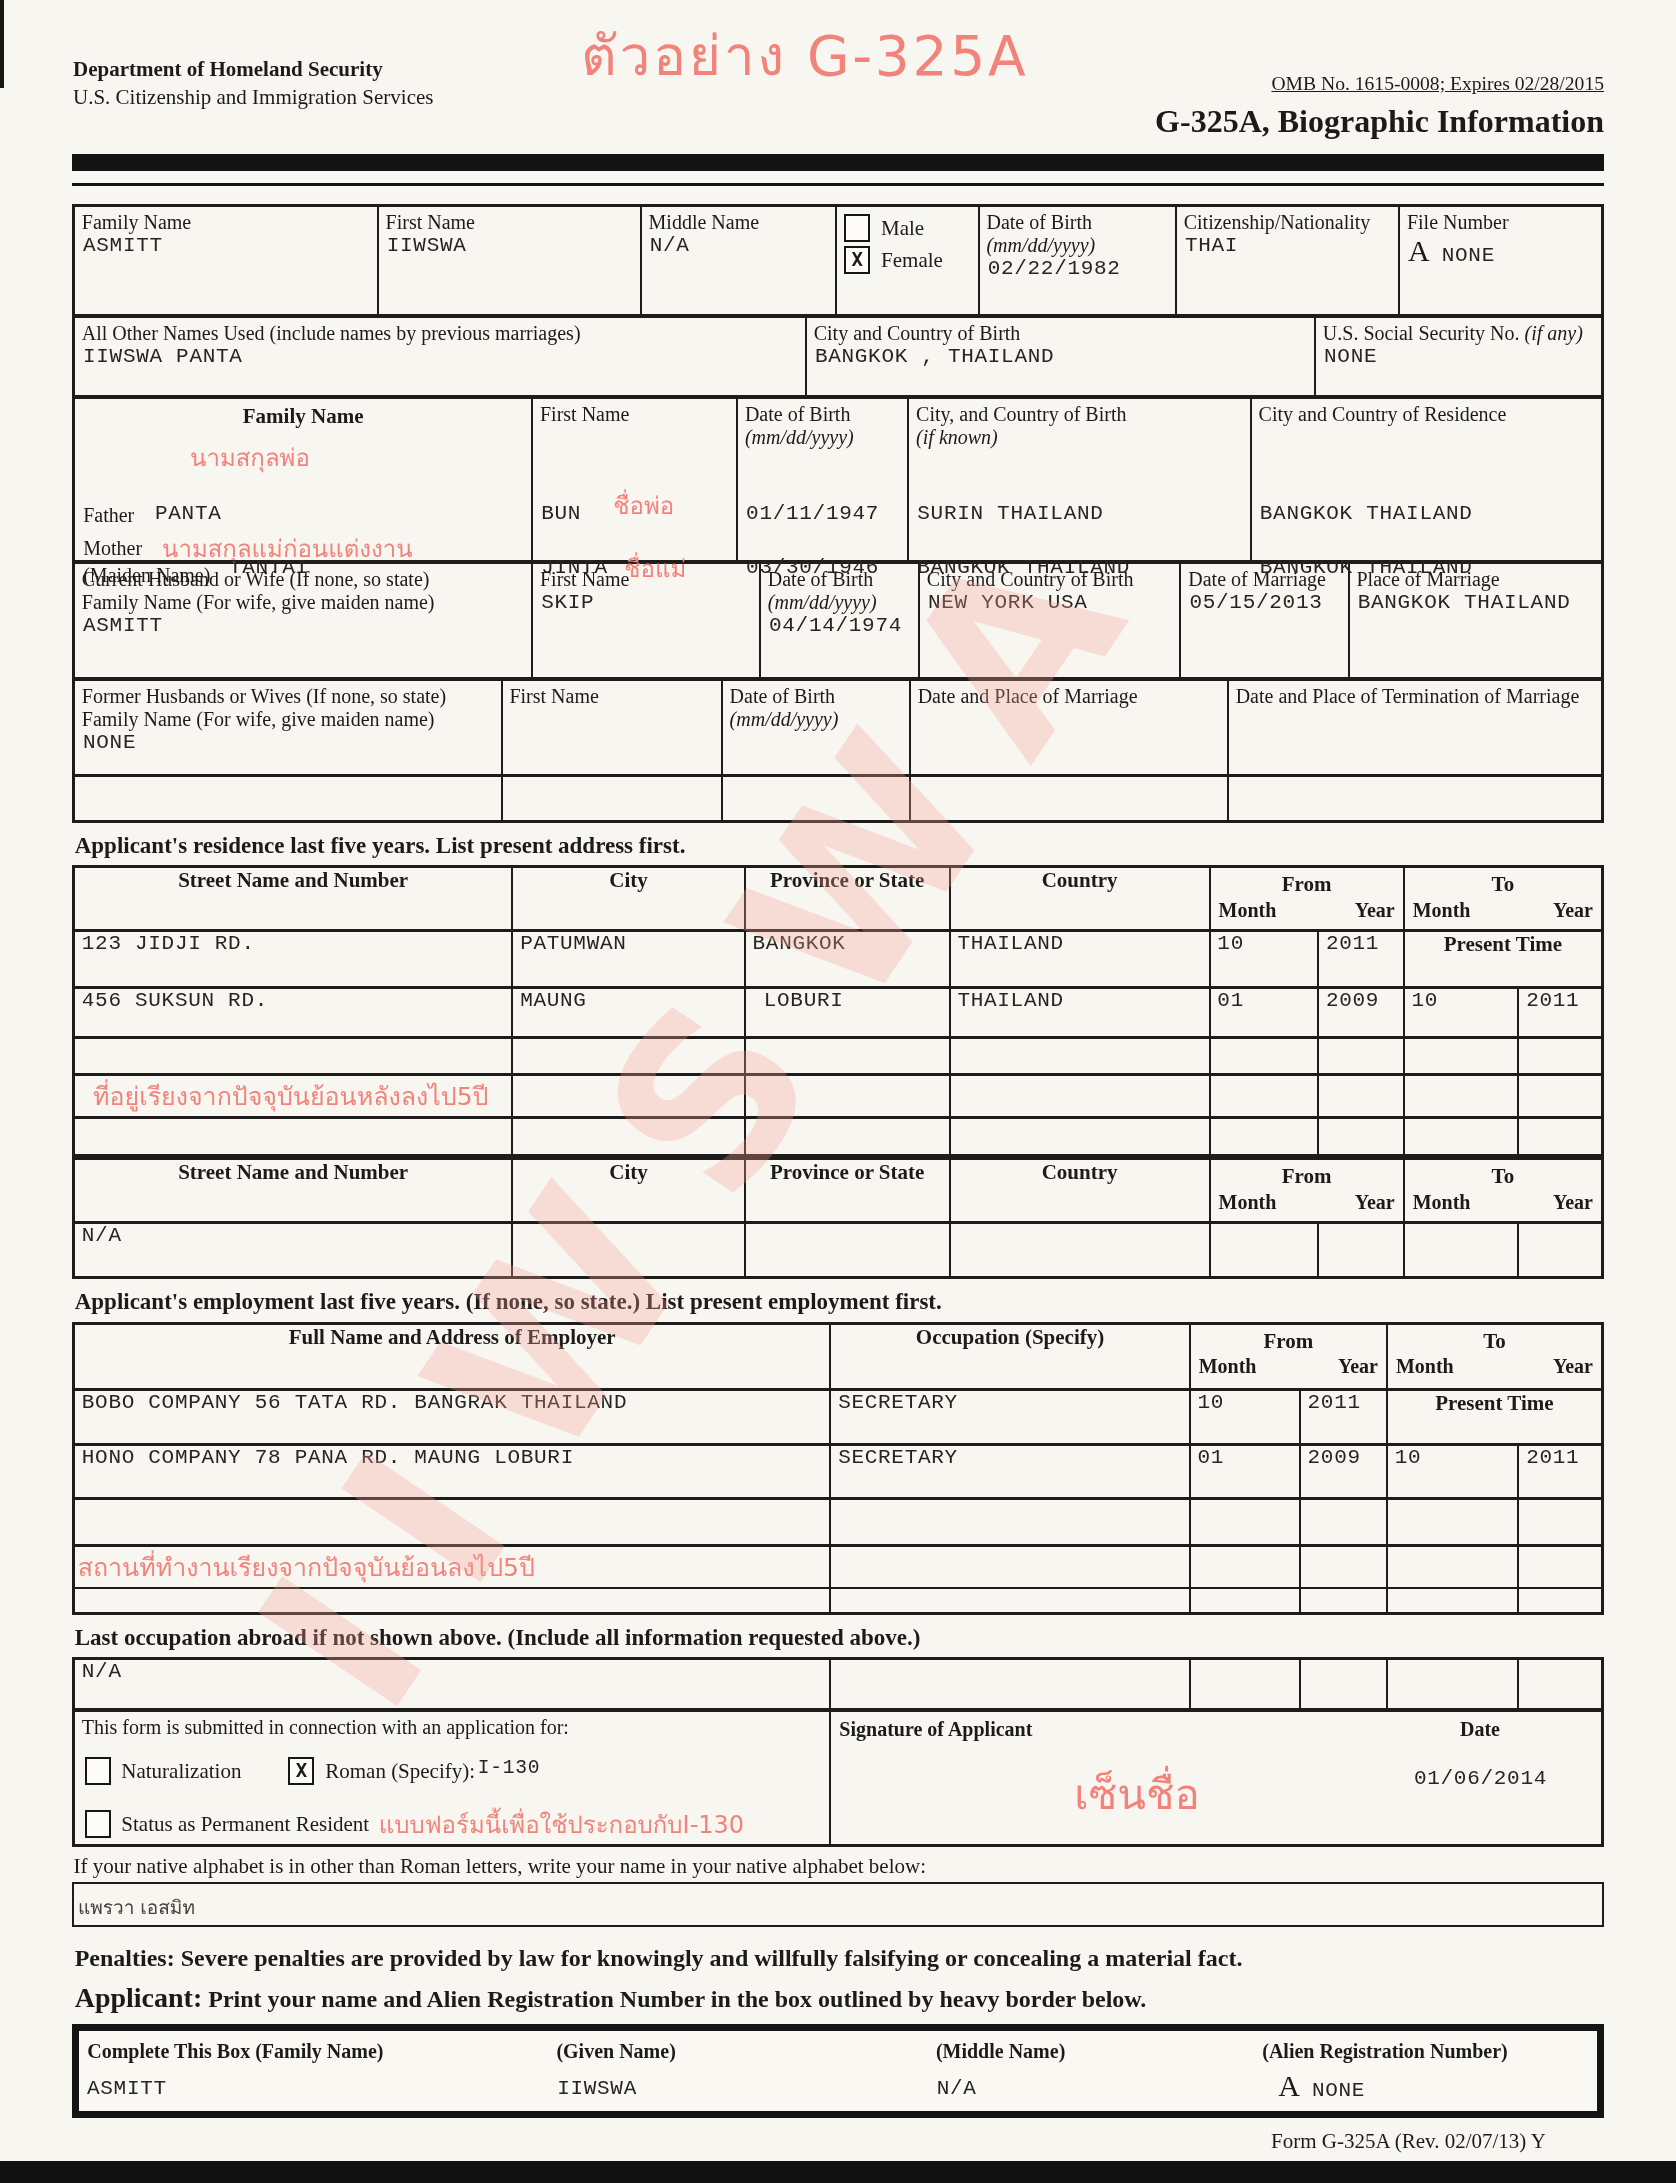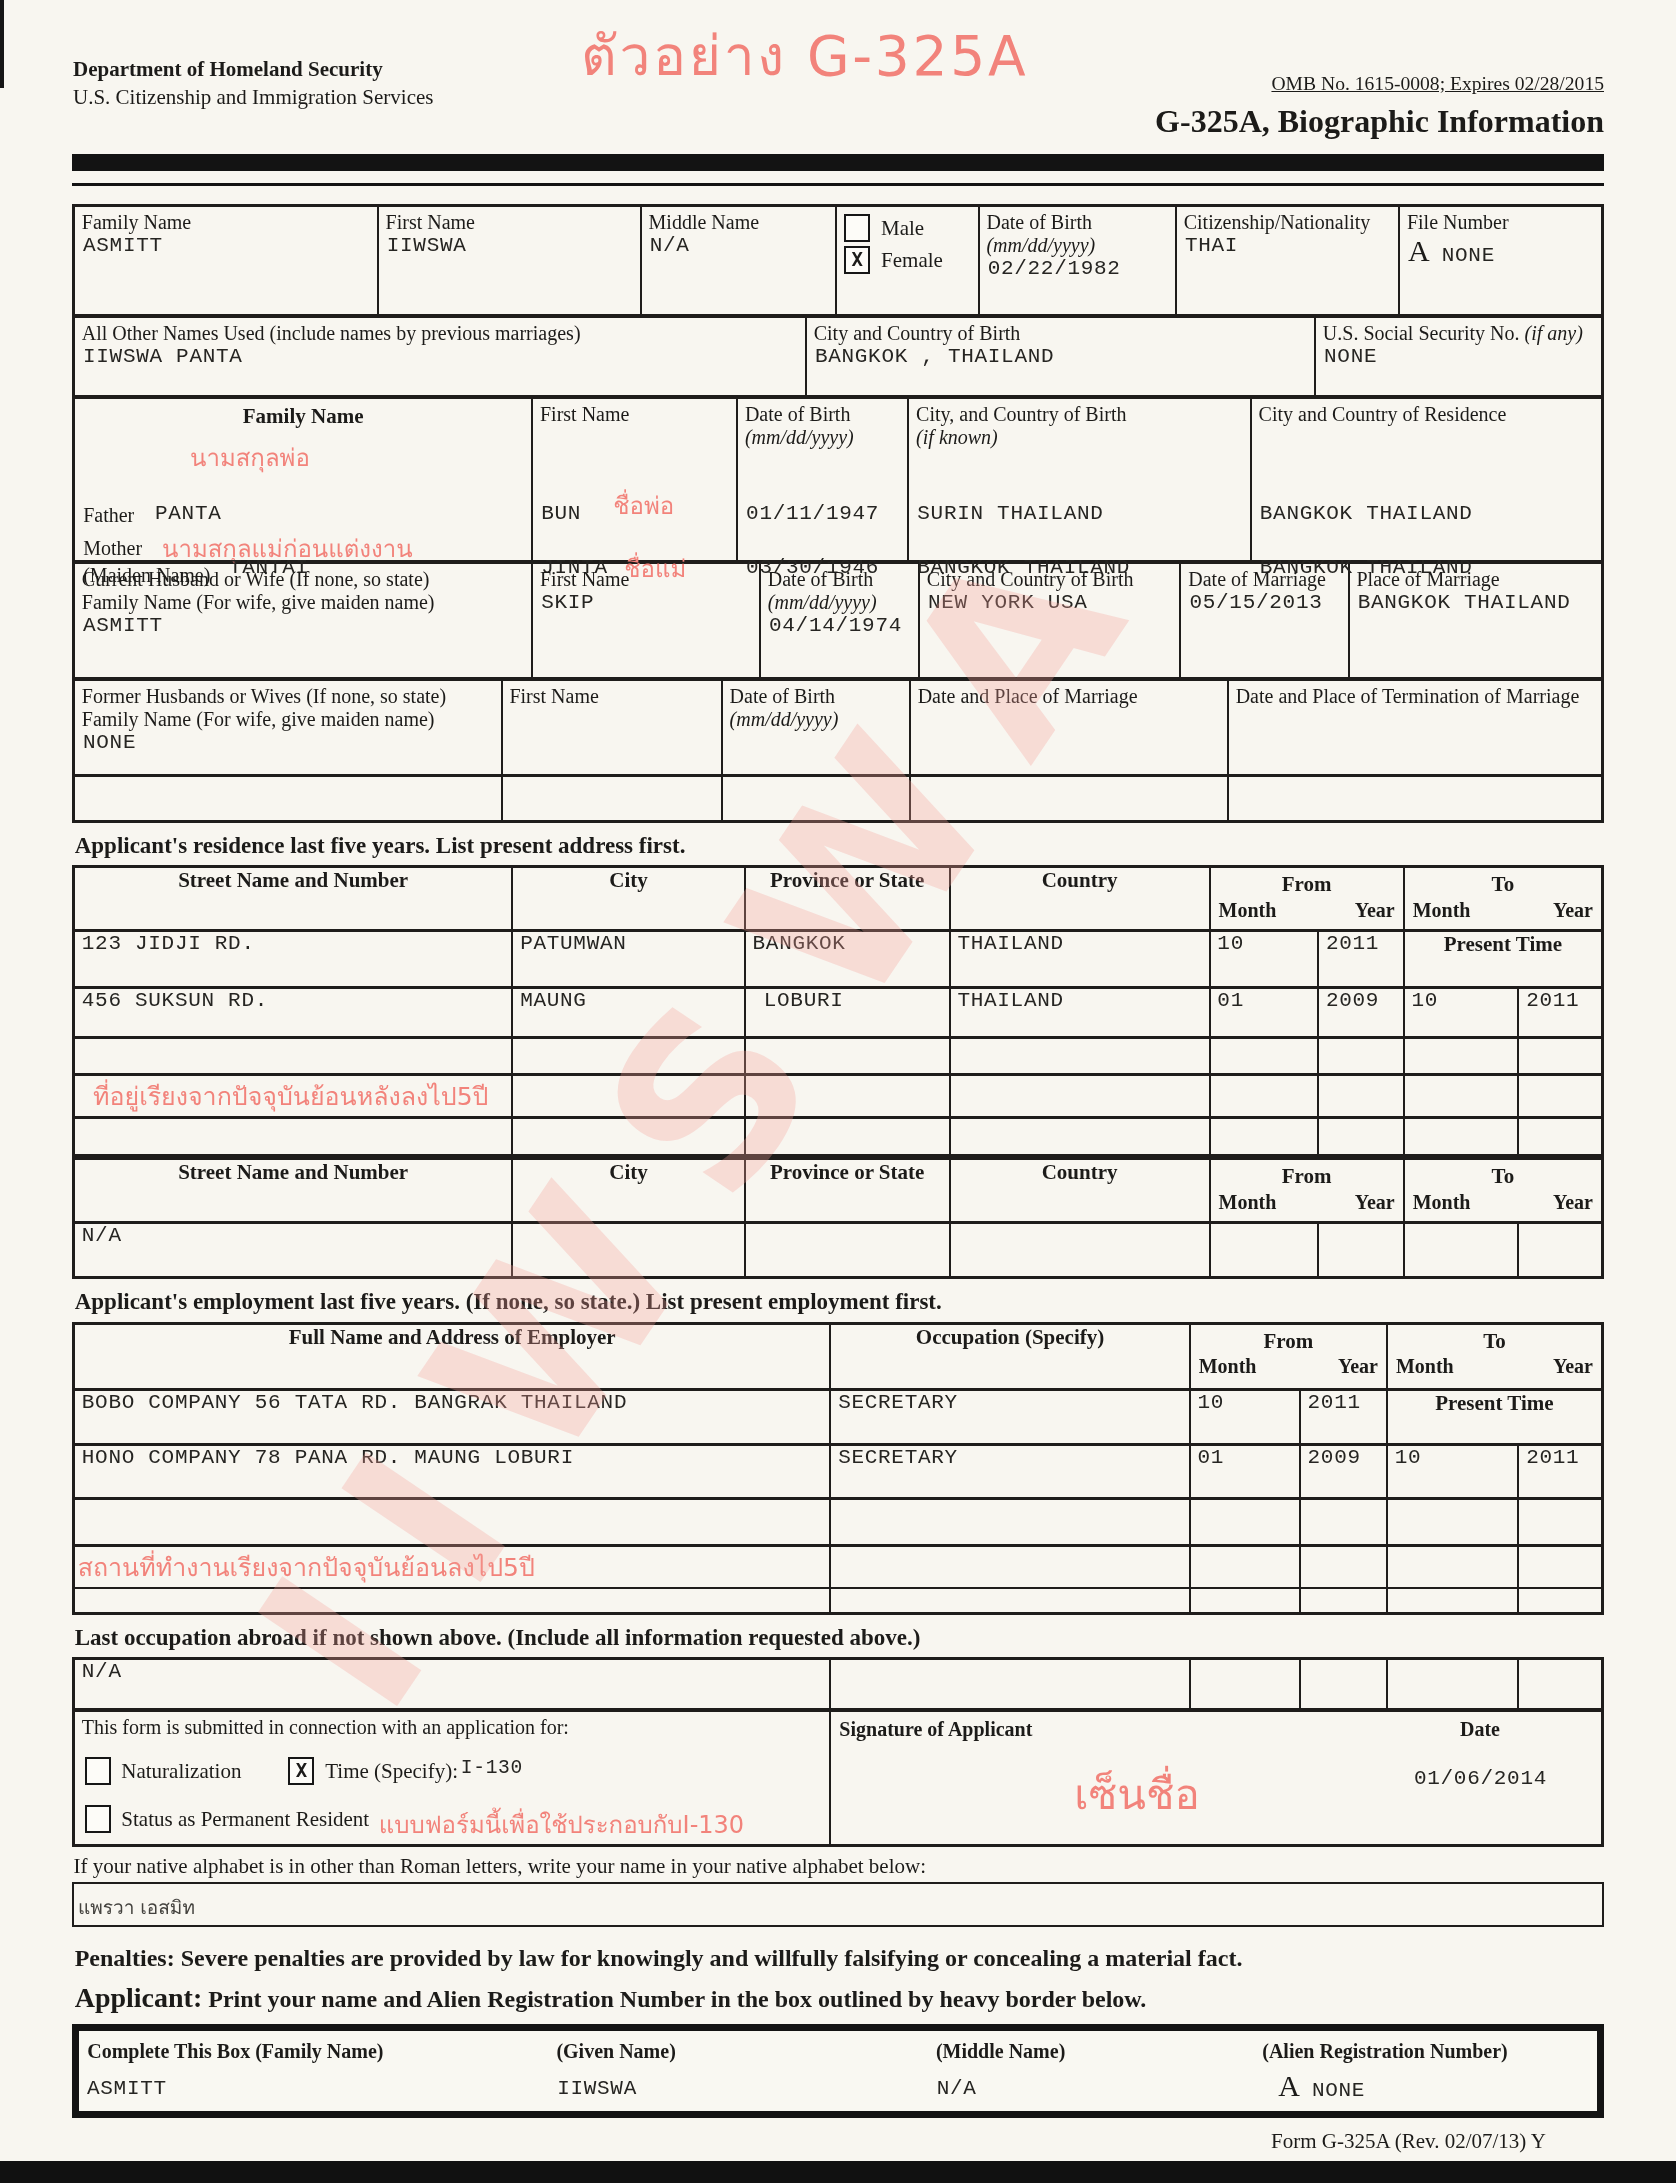--- a/index.html
+++ b/index.html
@@ -627,23 +627,23 @@
       <colgroup>
           <col style="width:49.5%">
           <col style="width:50.5%">
         </colgroup>
       <tbody>
           <tr style="height:133px">
         <td>
           <div class="lbl">This form is submitted in connection with an application for:</div>
           <div style="display:flex;gap:47px;padding:17.6px 0 0 9.5px;align-items:center">
             <span><span class="cb"></span><span class="cb-lbl">Naturalization</span></span>
-            <span><span class="cb">X</span><span class="cb-lbl">Time (Specify):</span> <span class="typed" style="font-size:19.6px">I-130</span></span>
+            <span><span class="cb">X</span><span class="cb-lbl">Roman (Specify):</span> <span class="typed" style="font-size:19.6px">I-130</span></span>
           </div>
-          <div style="display:flex;padding:20px 0 0 9.5px;">
+          <div style="display:flex;padding:20px 0 0 9.5px;align-items:center">
             <span><span class="cb"></span><span class="cb-lbl">Status as Permanent Resident</span></span>
             <span class="annot" style="font-size:24px;margin-left:9.5px">แบบฟอร์มนี้เพื่อใช้ประกอบกับI-130</span>
           </div>
         </td>
         <td>
           <div style="display:flex;justify-content:space-between;padding:5.4px 101px 0 8px">
             <span class="lbl" style="font-weight:bold;padding:0">Signature of Applicant</span>
             <span class="lbl" style="font-weight:bold;padding:0">Date</span>
           </div>
           <div class="annot abs" style="left:243px;top:49px;font-size:42px">เซ็นชื่อ</div>

